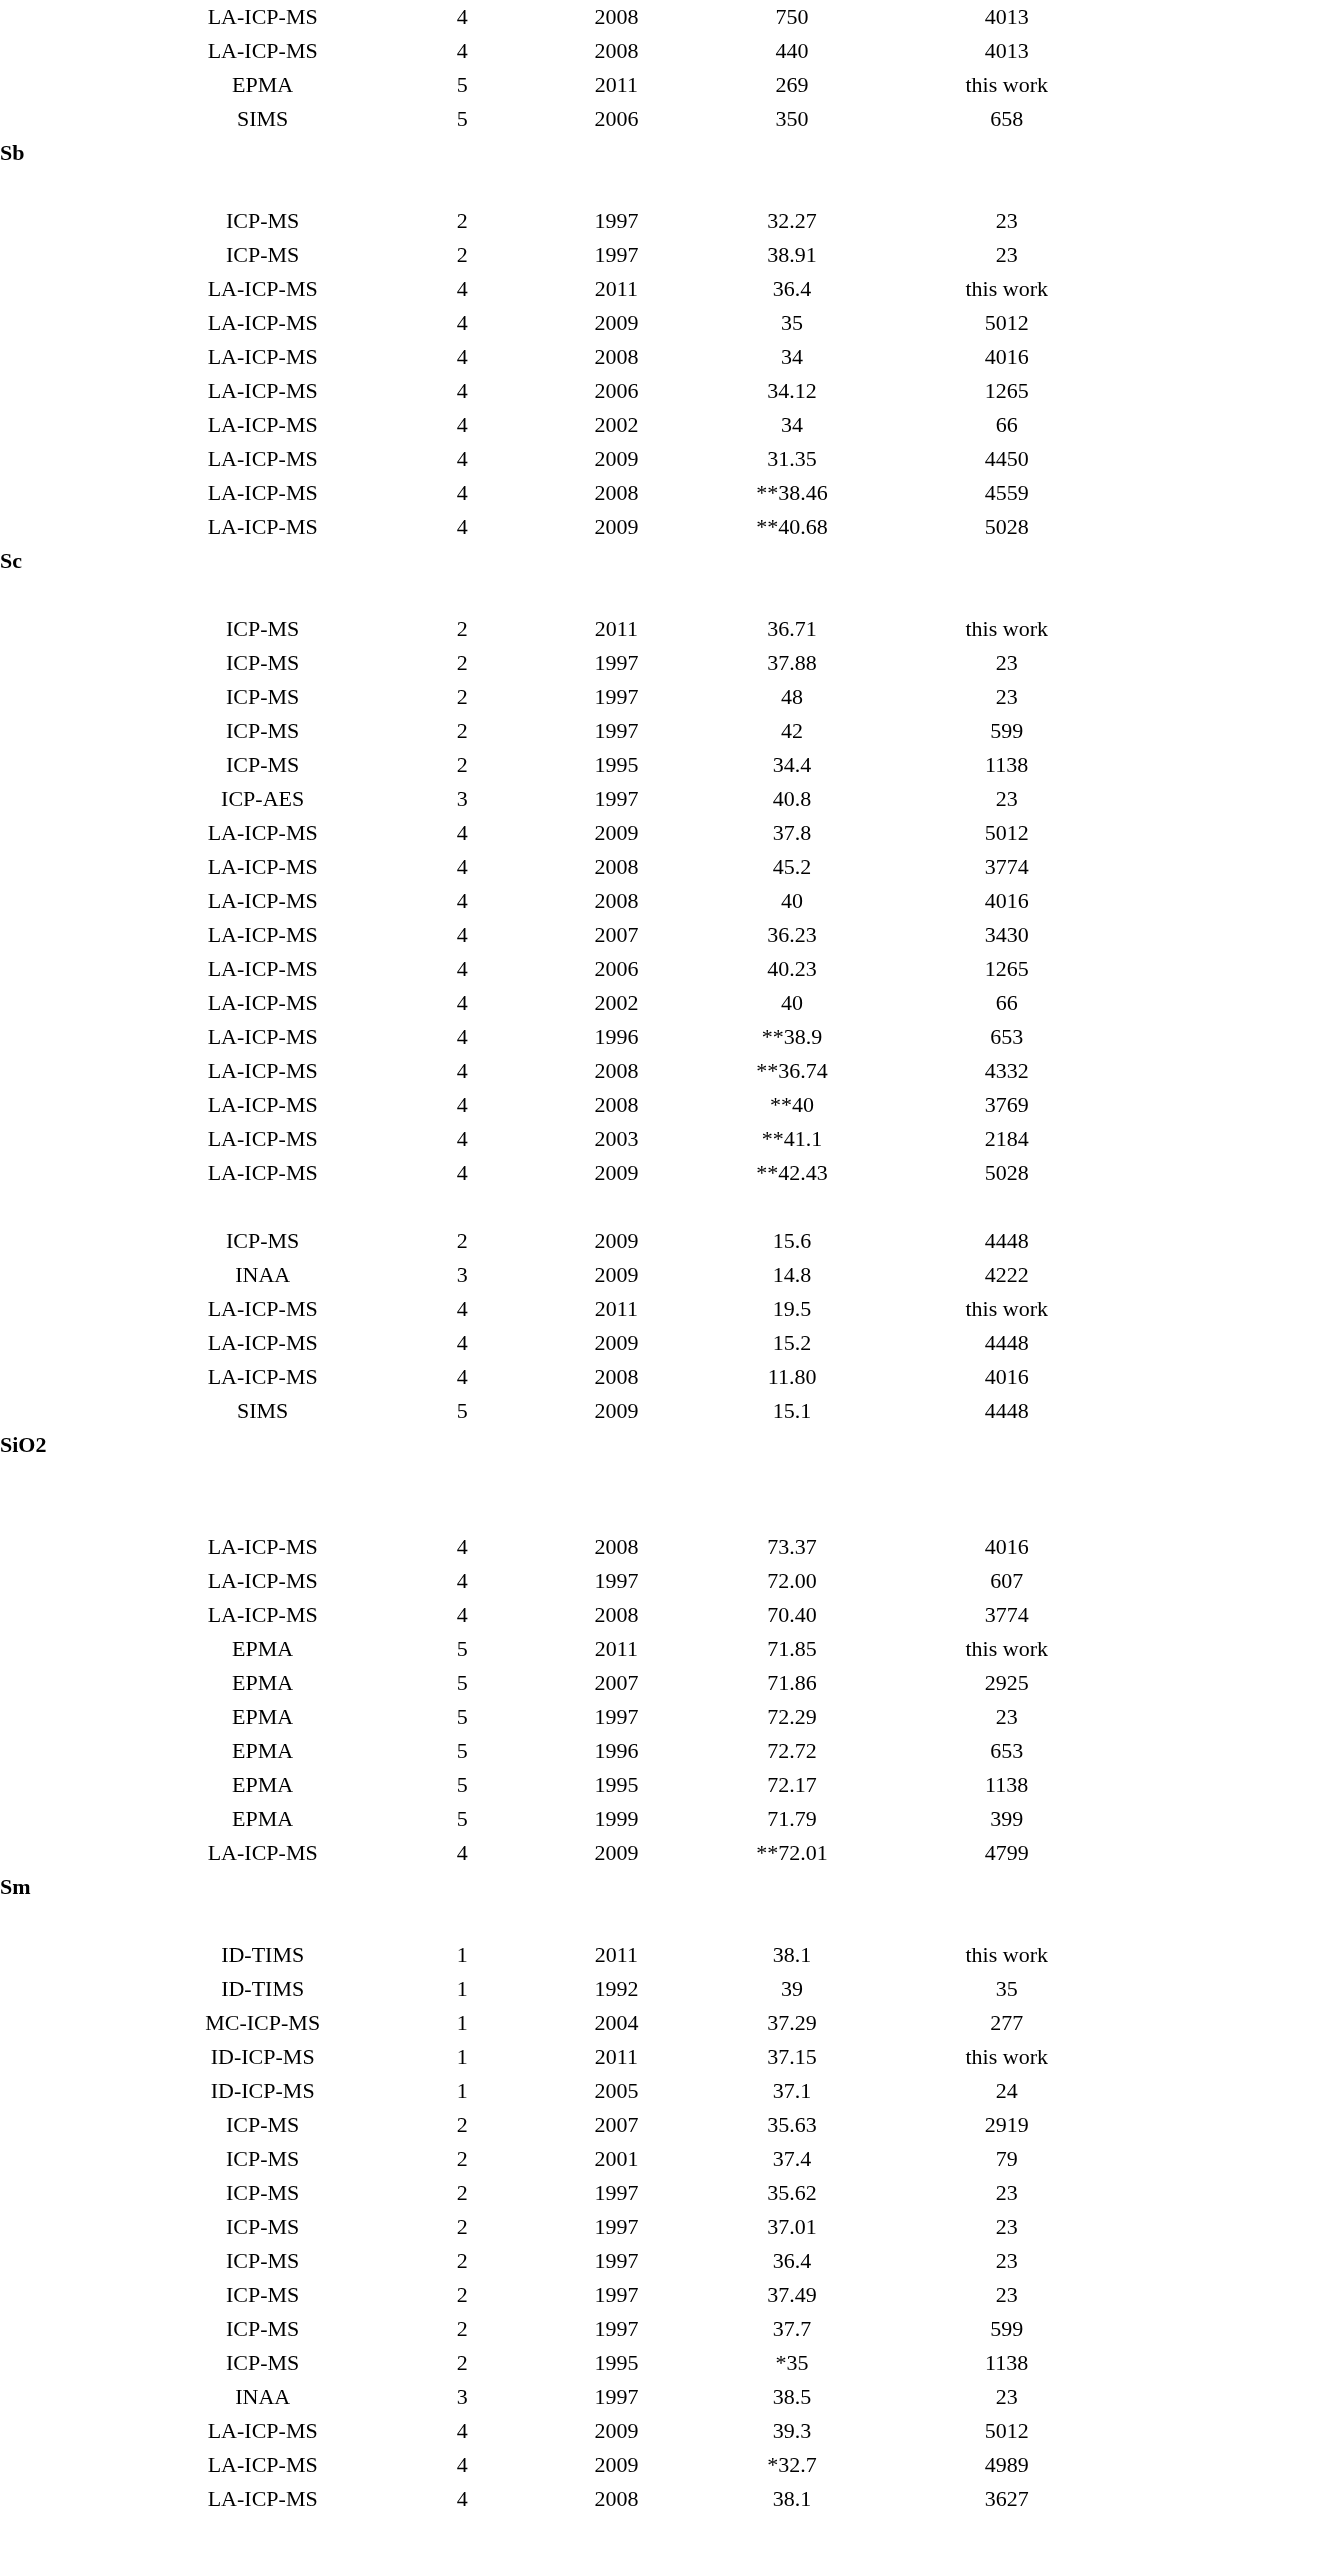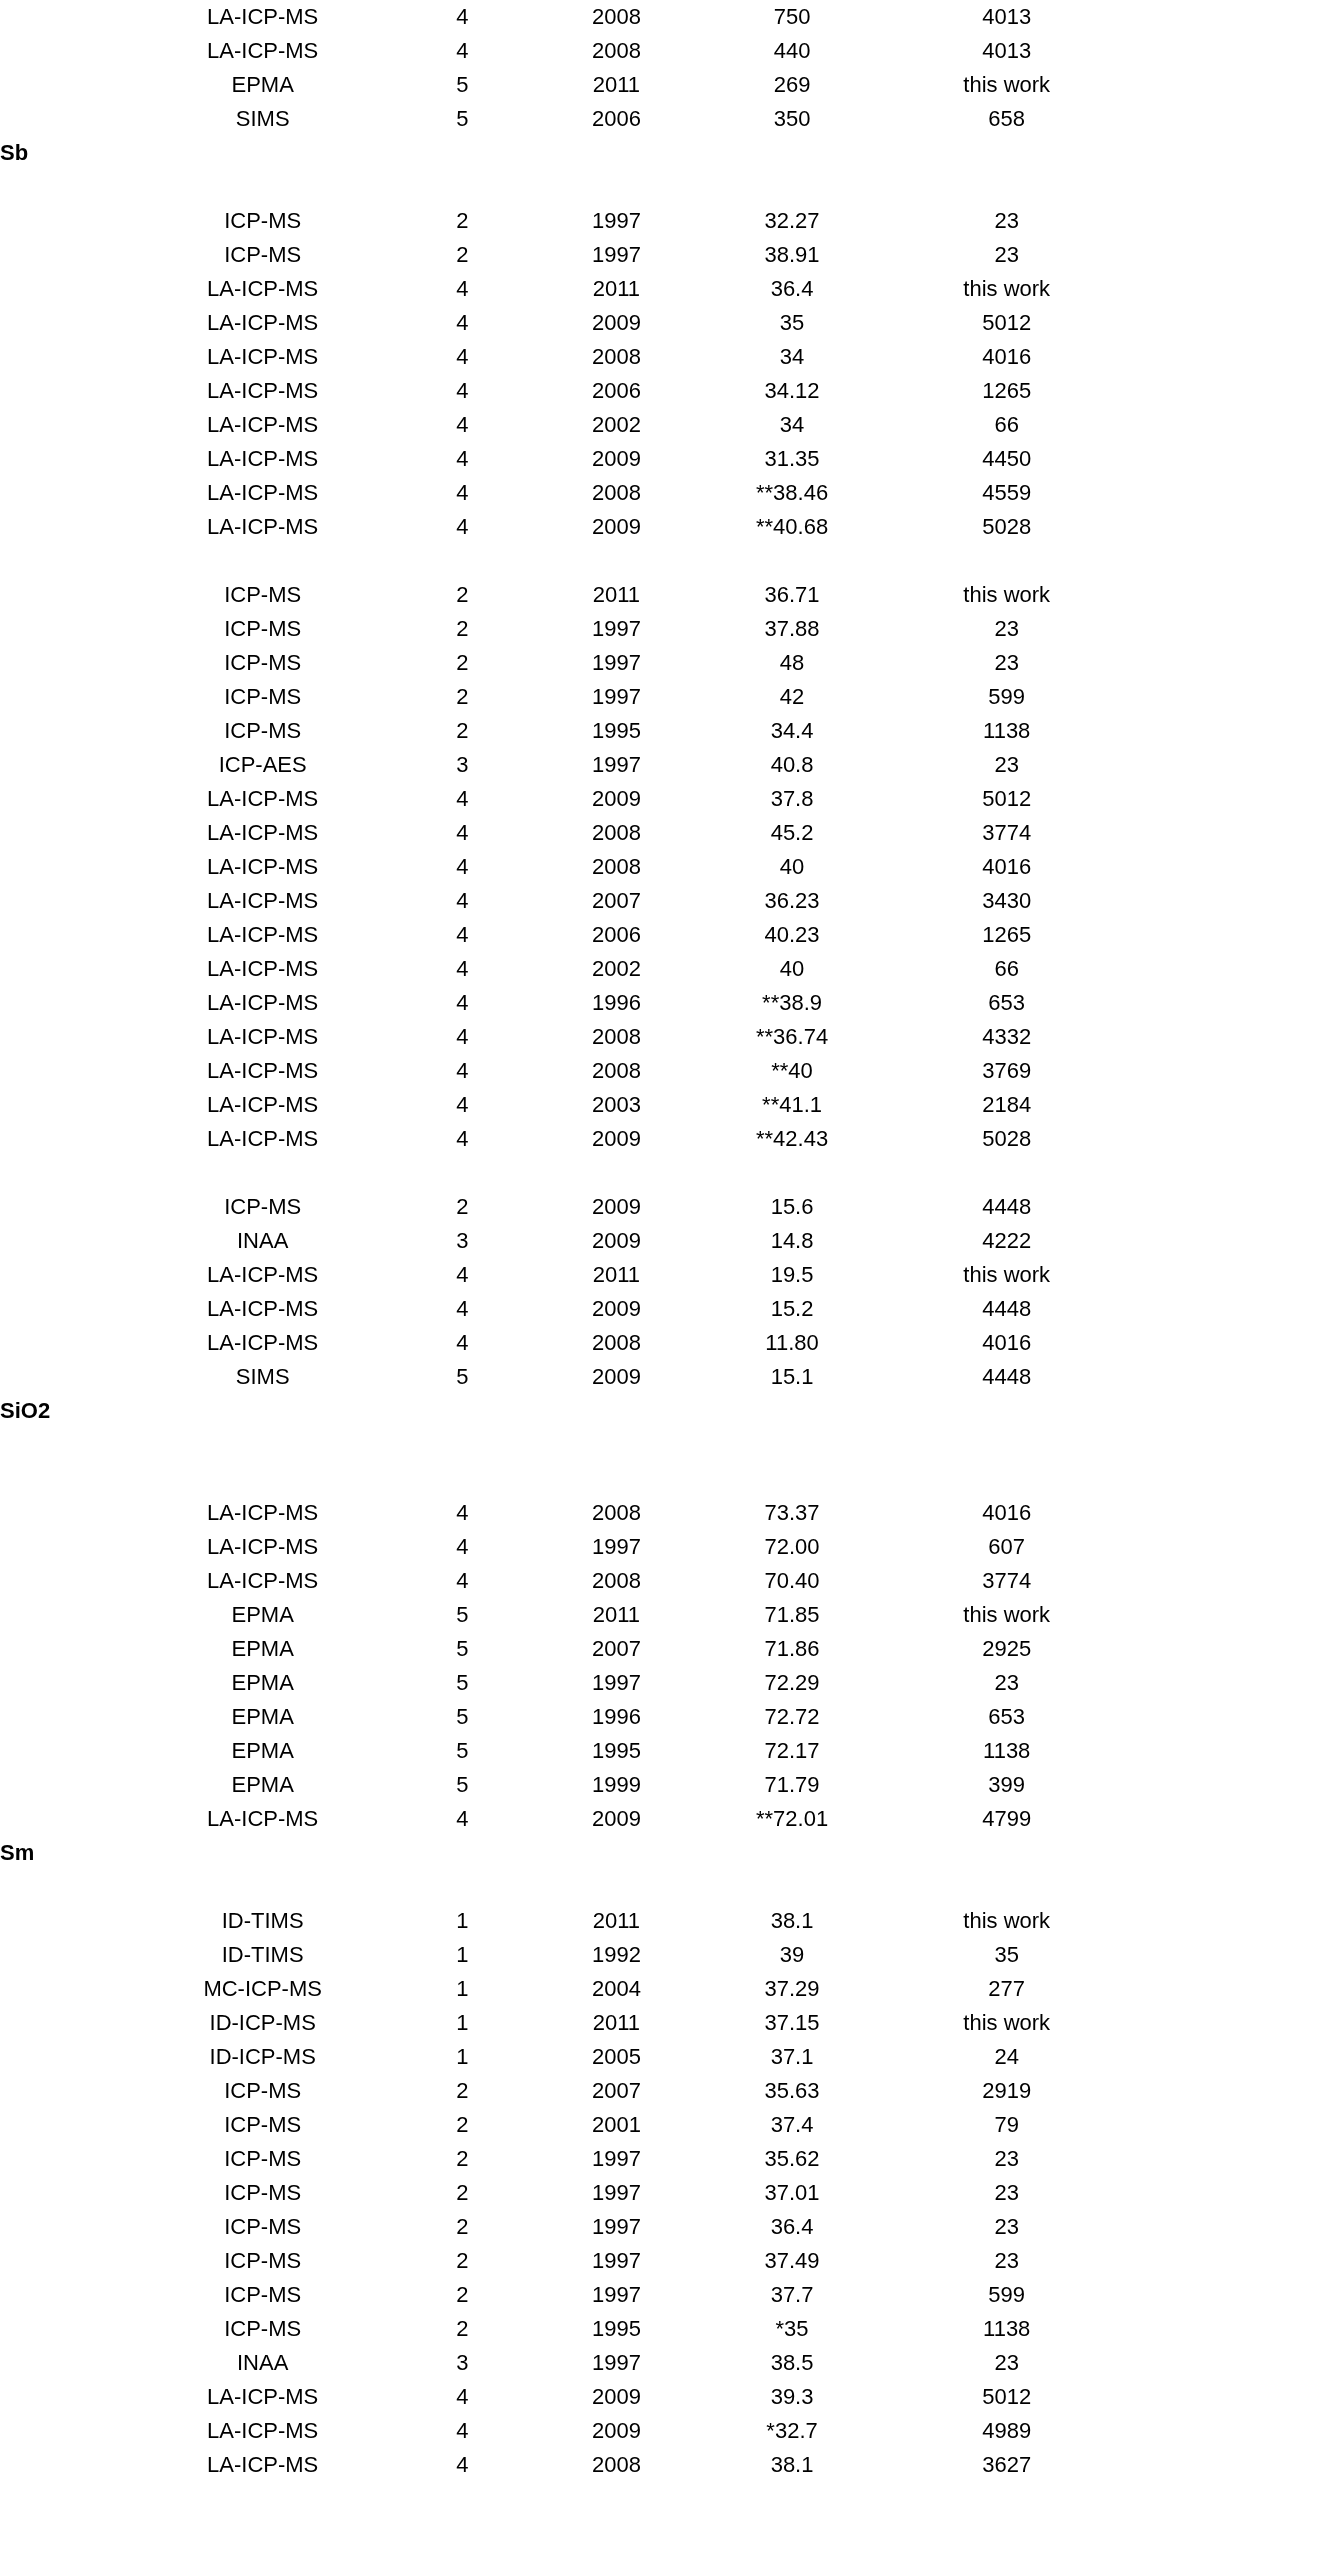--- a/index.html
+++ b/index.html
@@ -14,20 +14,21 @@
     color: #000000;
     -webkit-font-smoothing: antialiased;
   }
 
   #sheet {
     position: relative;
     width: 1081px;
     min-height: 2576px;
     background: #ffffff;
     overflow: hidden;
+    font-family: Liberation Serif, serif;
   }
 
   table.data-table {
     width: 1324px;
     border-collapse: collapse;
     table-layout: fixed;
     font-size: 22px;
     line-height: 1;
   }
 
@@ -218,20 +219,29 @@
         </tr>
         <tr class="data-row">
           <td class="cell-element"></td>
           <td class="cell-method">LA-ICP-MS</td>
           <td class="cell-group">4</td>
           <td class="cell-year">2009</td>
           <td class="cell-value">**40.68</td>
           <td class="cell-ref">5028</td>
           <td class="cell-pad"></td>
         </tr>
+        <tr class="element-row">
+          <td class="cell-element">Sc</td>
+          <td class="cell-method"></td>
+          <td class="cell-group"></td>
+          <td class="cell-year"></td>
+          <td class="cell-value"></td>
+          <td class="cell-ref"></td>
+          <td class="cell-pad"></td>
+        </tr>
         <tr class="spacer-row">
           <td class="cell-element"></td>
           <td class="cell-method"></td>
           <td class="cell-group"></td>
           <td class="cell-year"></td>
           <td class="cell-value"></td>
           <td class="cell-ref"></td>
           <td class="cell-pad"></td>
         </tr>
         <tr class="data-row">

